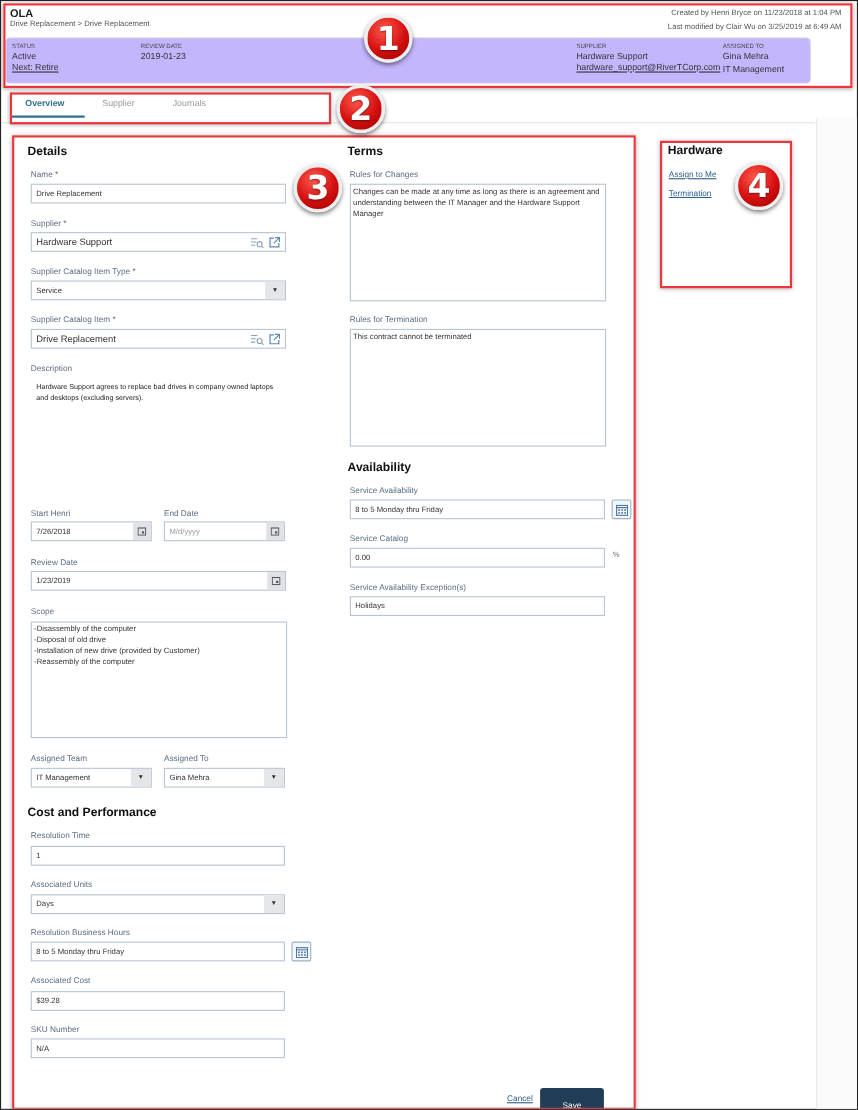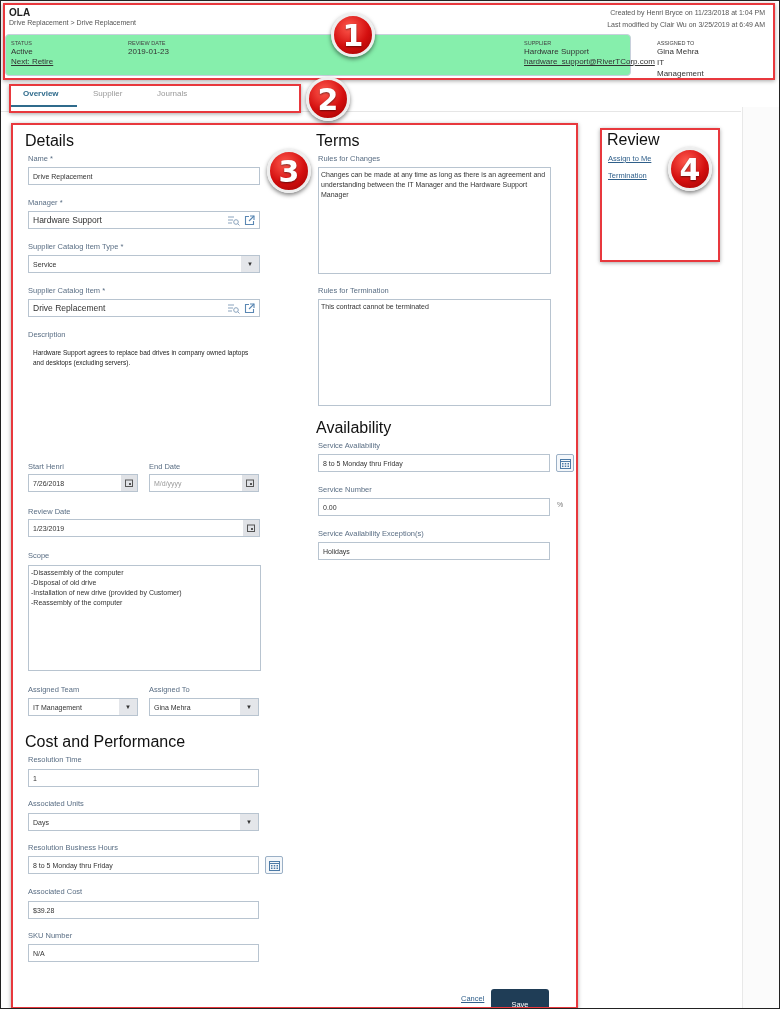--- a/index.html
+++ b/index.html
@@ -3,28 +3,28 @@
 <meta charset="utf-8">
 <style>
 *{box-sizing:border-box;margin:0;padding:0}
 body{width:780px;height:1009px;background:#fff;font-family:"Liberation Sans",sans-serif;font-size:8px;color:#333;position:relative;overflow:hidden;border:1px solid #222}
 .abs{position:absolute}
 .redbox{position:absolute;border:2px solid #e8383d;box-shadow:0 1px 4px rgba(0,0,0,.35)}
 .badge{position:absolute;width:44px;height:44px;border-radius:50%;background:radial-gradient(circle at 40% 30%,#ff5a4e 0%,#d40f0f 55%,#9a0000 100%);border:3px solid #eee;box-shadow:0 2px 4px rgba(0,0,0,.5);color:#fff;font-weight:bold;font-size:30px;display:flex;align-items:center;justify-content:center;font-family:"DejaVu Sans",sans-serif;text-shadow:0 1px 2px rgba(0,0,0,.5)}
 .hdr-title{font-weight:bold;font-size:10px;color:#222}
 .crumb{font-size:7px;color:#555}
 .meta{font-size:7px;color:#555;text-align:right;line-height:12px}
-.strip{position:absolute;left:4px;top:33px;width:626px;height:42px;background:#86efac;border:1px solid #c8d0dc;border-radius:4px}
+.strip{position:absolute;left:4px;top:33px;width:732px;height:42px;background:#c4b5fd;border:1px solid #c8d0dc;border-radius:4px}
 .slabel{font-size:5.5px;color:#444;text-transform:uppercase}
 .sval{font-size:8px;color:#333;line-height:11px}
 .slink{font-size:8px;color:#333;text-decoration:underline;cursor:pointer}
 .tab{position:absolute;top:88px;font-size:8px;color:#999;cursor:pointer}
 .tab.active{color:#2f6b8c;font-weight:bold}
 .tab-ul{position:absolute;left:10px;top:104px;width:66px;height:2px;background:#2f6b8c}
-h3{position:absolute;font-size:16px;font-weight:normal;color:#111}
+h3{position:absolute;font-size:11px;font-weight:bold;color:#111}
 .lbl{position:absolute;font-size:7.5px;color:#5a6e84}
 .inp{position:absolute;height:18px;border:1px solid #b8c4d0;background:#fff;font-size:7px;color:#333;padding:0 4px;display:flex;align-items:center}
 .inp.lg{font-size:8.5px}
 .sel .arr{position:absolute;right:0;top:0;width:18px;height:100%;background:#e4e6ea;display:flex;align-items:center;justify-content:center;font-size:6px;color:#333}
 .cal{position:absolute;right:0;top:0;width:16px;height:100%;background:#e0e2e6;display:flex;align-items:center;justify-content:center}
 .ta{position:absolute;border:1px solid #b8c4d0;background:#fff;font-size:7px;color:#333;padding:2px;line-height:10px;white-space:pre-wrap}
 .ext{position:absolute;right:4px;top:3px;display:flex;gap:4px;align-items:center}
 .calbtn{position:absolute;width:18px;height:18px;border:1px solid #9bb0c6;border-radius:2px;background:#f4f7fa;display:flex;align-items:center;justify-content:center}
 .act-link{position:absolute;font-size:7.5px;color:#2f5f8a;text-decoration:underline;cursor:pointer}
 .save{position:absolute;left:490px;top:988px;width:58px;height:31px;background:#1f3d56;border-radius:3px;color:#fff;font-size:7.5px;display:flex;align-items:center;justify-content:center;text-decoration:underline;cursor:pointer}
@@ -71,21 +71,21 @@
 
 <div class="rightpanel"></div>
 
 <h3 style="left:24px;top:131px">Details</h3>
 
 <div class="lbl" style="left:27px;top:153px">Name *</div>
 <div class="inp" style="left:27px;top:166px;width:232px">
     <span>Drive Replacement</span>
   </div>
 
-<div class="lbl" style="left:27px;top:197px">Manager *</div>
+<div class="lbl" style="left:27px;top:197px">Supplier *</div>
 <div class="inp lg" style="left:27px;top:210px;width:232px">
   <span>Hardware Support</span>
   <div class="ext">
     <svg width="12" height="10" viewBox="0 0 12 10">
         <g stroke="#8aa3bd" stroke-width="1" fill="none">
           <line x1="0" y1="1" x2="6" y2="1"></line>
           <line x1="0" y1="4" x2="5" y2="4"></line>
           <line x1="0" y1="7" x2="4" y2="7"></line>
           <circle cx="8" cy="6" r="2.3"></circle>
           <line x1="9.7" y1="7.7" x2="11.5" y2="9.5"></line>
@@ -243,32 +243,32 @@
         <rect x="2" y="5" width="1.5" height="1.5"></rect>
         <rect x="4.75" y="5" width="1.5" height="1.5"></rect>
         <rect x="7.5" y="5" width="1.5" height="1.5"></rect>
         <rect x="2" y="7.5" width="1.5" height="1.5"></rect>
         <rect x="4.75" y="7.5" width="1.5" height="1.5"></rect>
         <rect x="7.5" y="7.5" width="1.5" height="1.5"></rect>
       </g>
     </svg>
 </div>
 
-<div class="lbl" style="left:317px;top:484px">Service Number</div>
+<div class="lbl" style="left:317px;top:484px">Service Catalog</div>
 <div class="inp" style="left:317px;top:497px;width:232px">
     <span>0.00</span>
   </div>
 <div class="abs" style="left:556px;top:500px;font-size:7px;color:#777">%</div>
 
 <div class="lbl" style="left:317px;top:528px">Service Availability Exception(s)</div>
 <div class="inp" style="left:317px;top:541px;width:232px">
     <span>Holidays</span>
   </div>
 
-<h3 style="left:606px;top:130px">Review</h3>
+<h3 style="left:606px;top:130px">Hardware</h3>
 <div class="act-link" style="left:607px;top:153px">Assign to Me</div>
 <div class="act-link" style="left:607px;top:170px">Termination</div>
 
 <div class="cancel">Cancel</div>
 <div class="save">Save</div>
 
 <div class="redbox" style="left:2px;top:2px;width:772px;height:77px"></div>
 <div class="redbox" style="left:8px;top:83px;width:292px;height:29px"></div>
 <div class="redbox" style="left:10px;top:122px;width:567px;height:886px"></div>
 <div class="redbox" style="left:599px;top:127px;width:120px;height:134px"></div>

